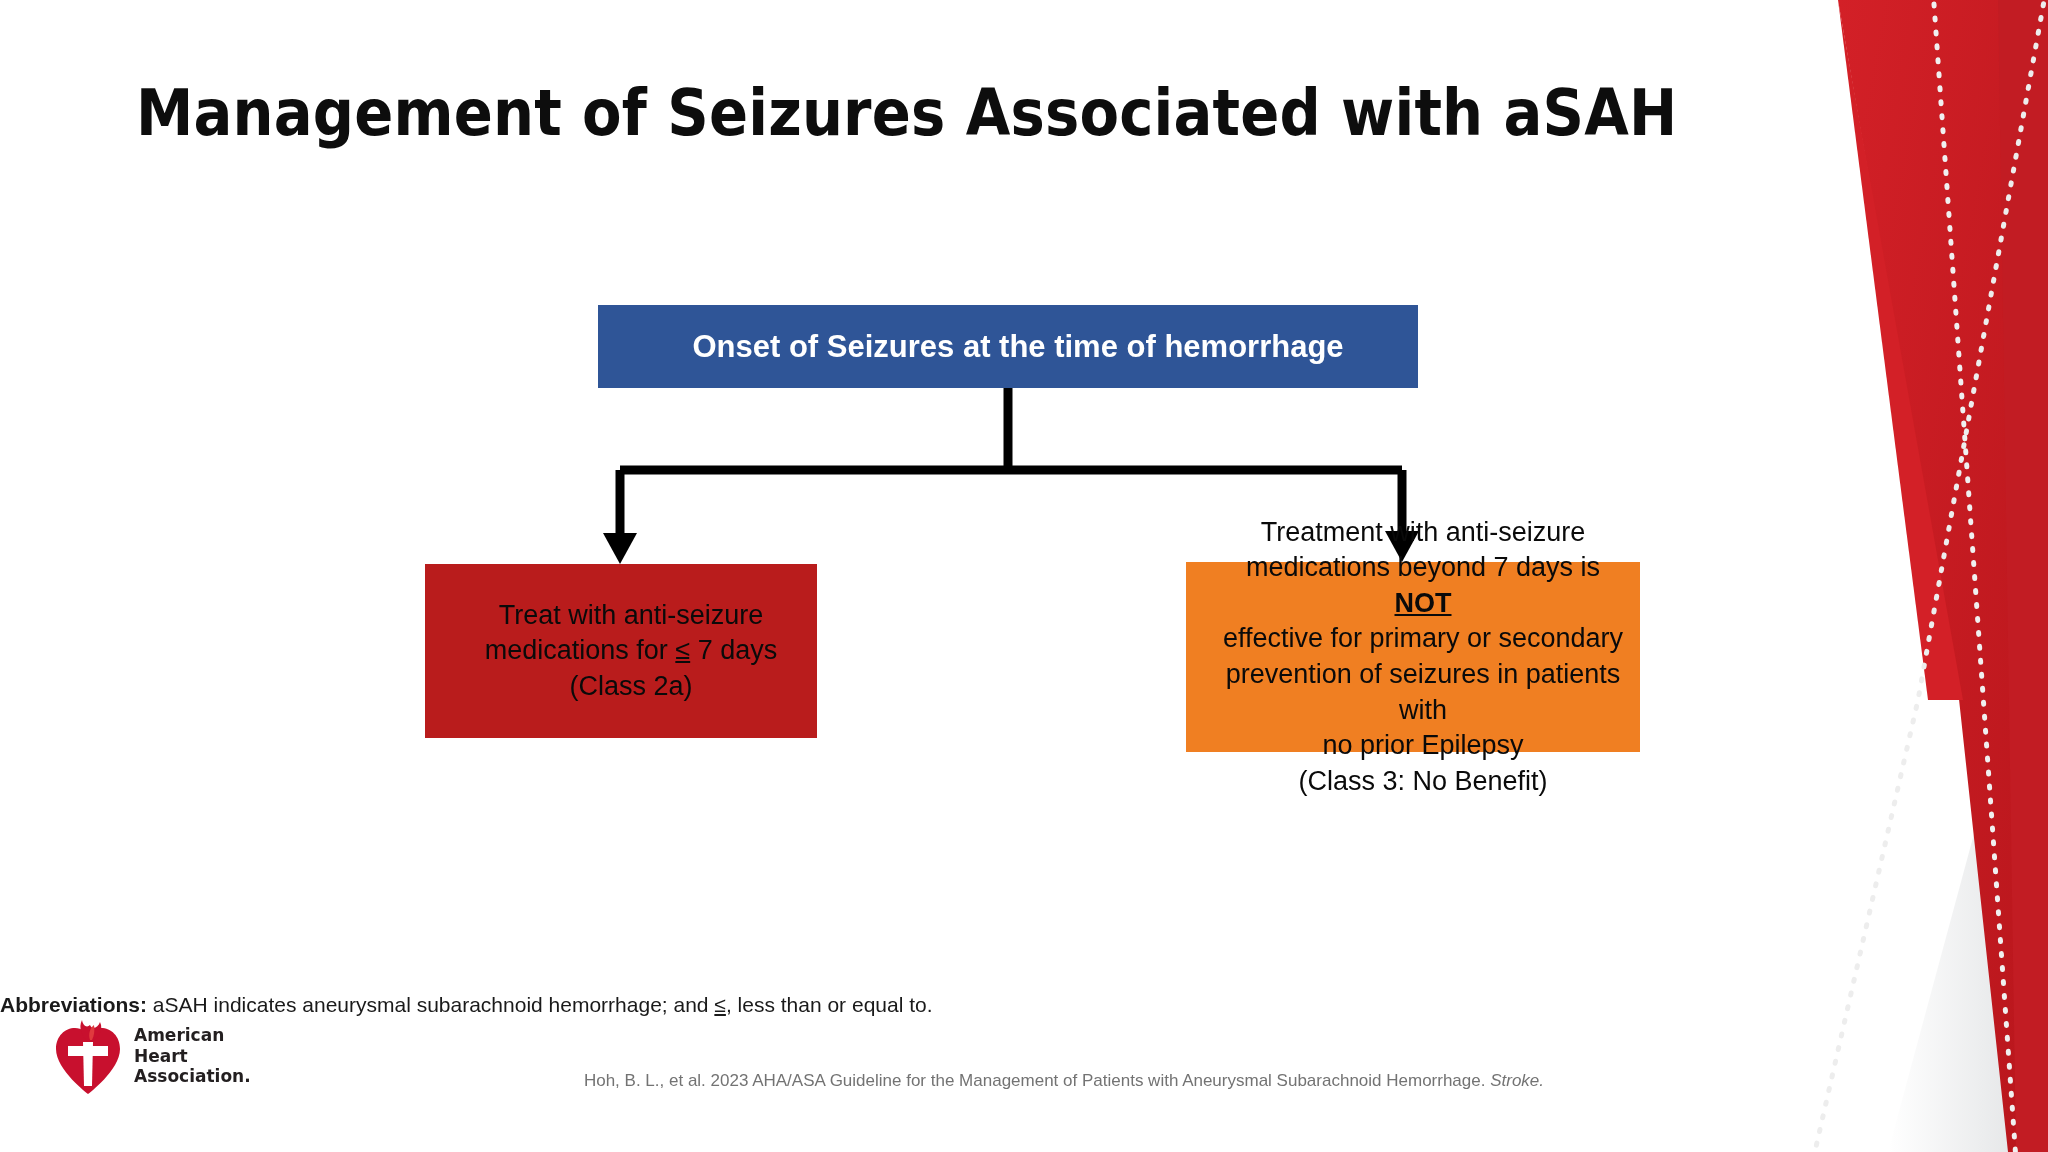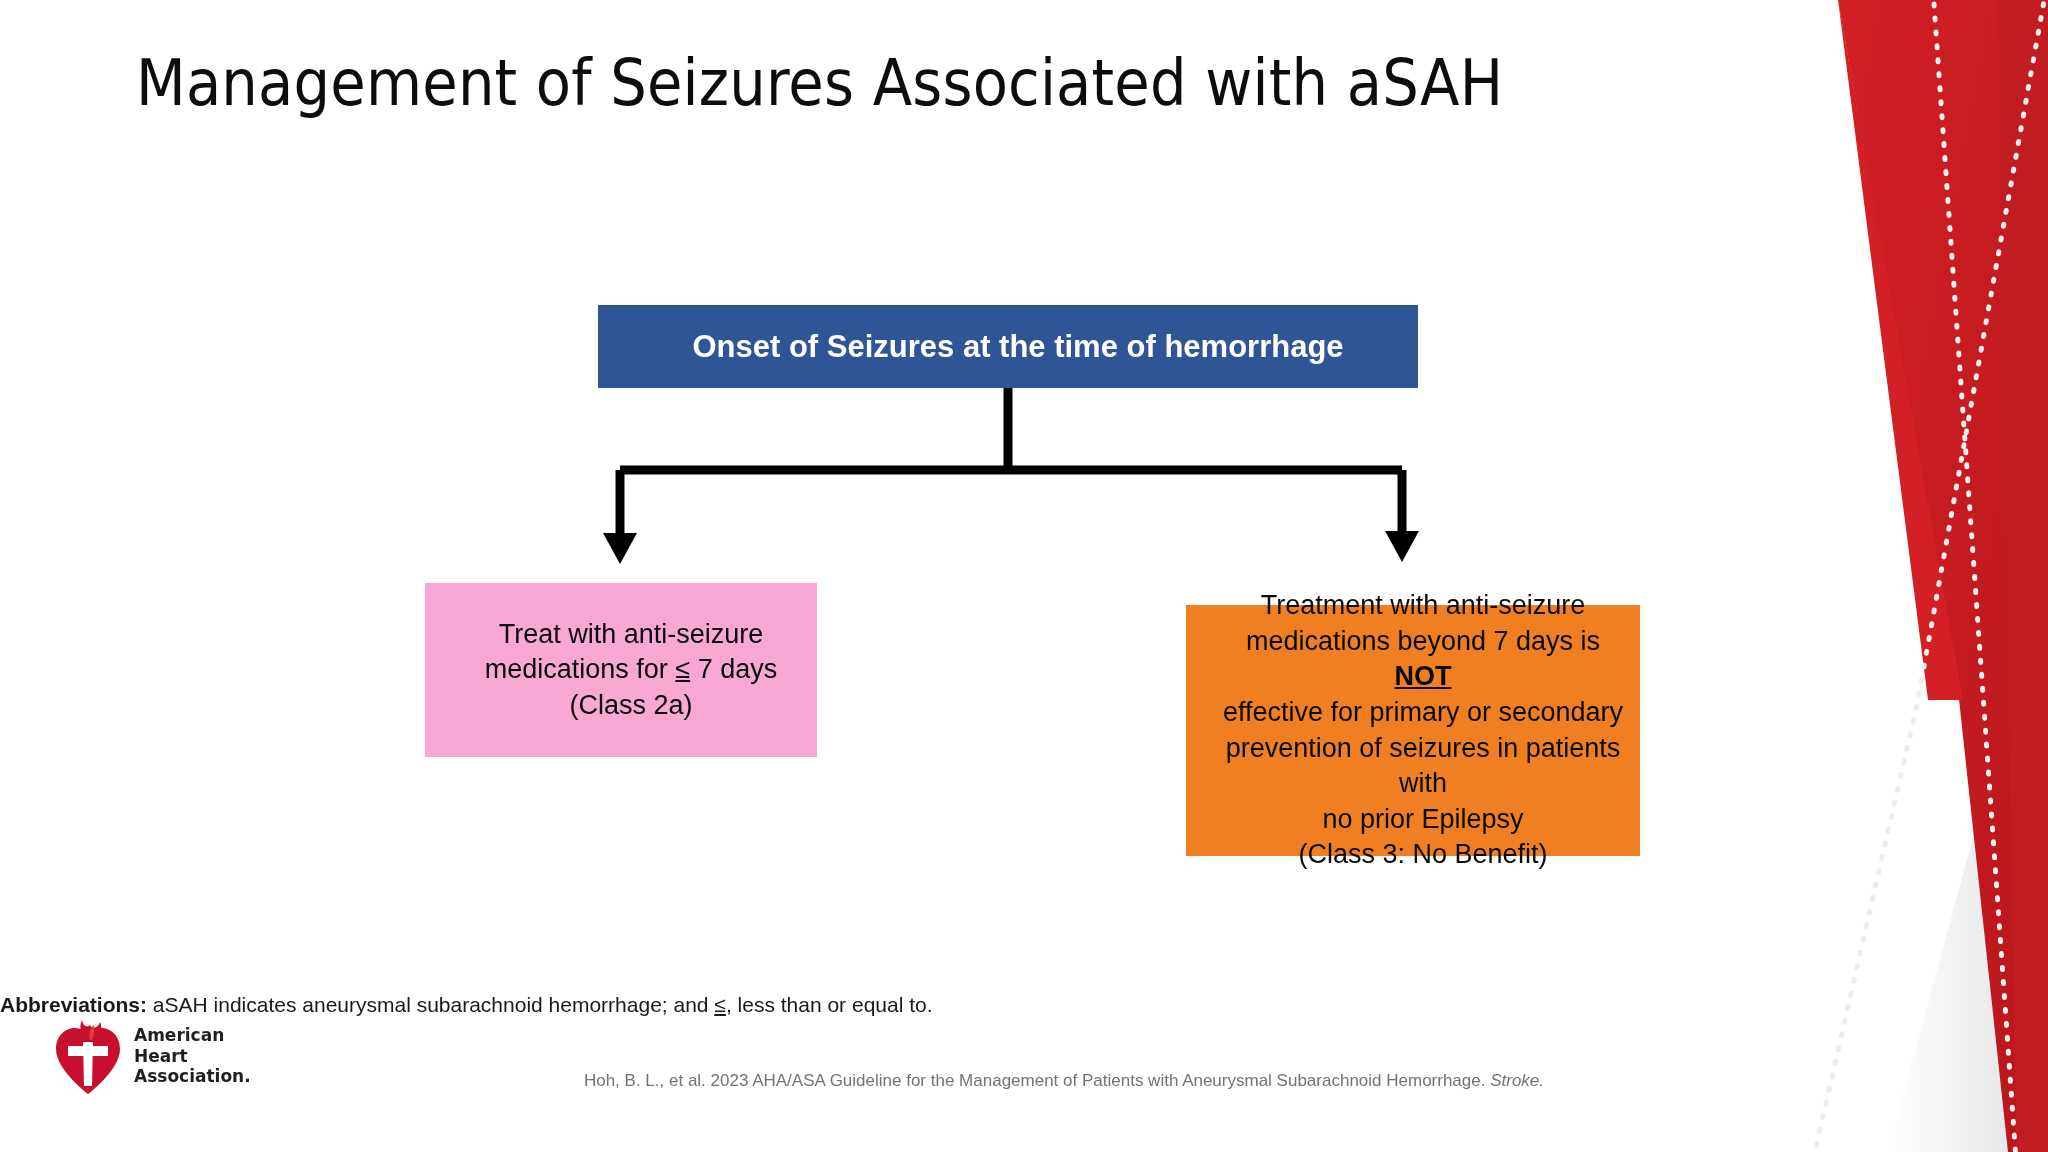--- a/index.html
+++ b/index.html
@@ -27,25 +27,25 @@
     height: 1152px;
     overflow: hidden;
     pointer-events: none;
   }
   #decor svg { display: block; }
 
   
   #title {
     position: absolute;
     left: 136px;
-    top: 46px;
+    top: 76px;
     font-family: "DejaVu Sans Condensed", "Liberation Sans Narrow", "Liberation Sans", sans-serif;
     font-stretch: condensed;
     font-size: 64px;
-    font-weight: 400;
+    font-weight: 700;
     color: #0d0d0d;
     letter-spacing: 0.2px;
     white-space: nowrap;
   }
 
   
   .flow-box {
     position: absolute;
     box-sizing: border-box;
     display: flex;
@@ -65,37 +65,35 @@
     font-size: 31px;
     font-weight: bold;
     line-height: 1.15;
   }
 
   #box-left {
     left: 425px;
     top: 564px;
     width: 392px;
     height: 174px;
-    background: #f9a8d4;
+    background: #b91c1c;
     color: #0a0a0a;
     font-size: 27px;
     line-height: 1.32;
-    margin-top: 19px;
   }
 
   #box-right {
     left: 1186px;
     top: 562px;
     width: 454px;
-    height: 251px;
+    height: 190px;
     background: #F07F22;
     color: #0a0a0a;
     font-size: 27px;
     line-height: 1.32;
-    margin-top: 43px;
   }
 
   .box-text { padding: 0 10px; }
   .lte { text-decoration: underline; }
   .nb { font-weight: bold; text-decoration: underline; }
 
   
   #connectors {
     position: absolute;
     left: 0; top: 0;

